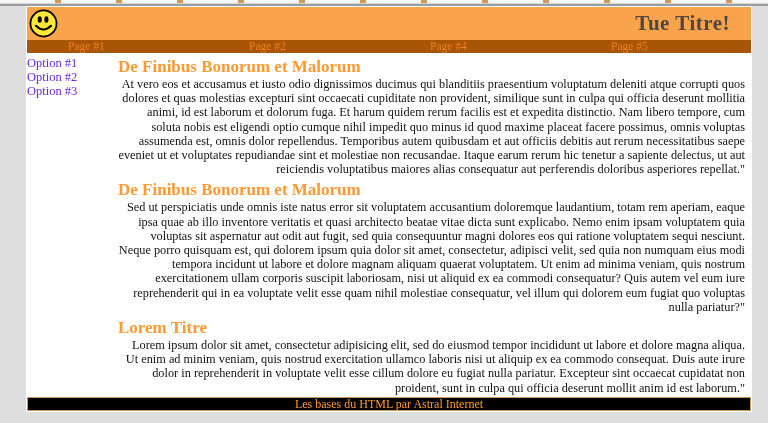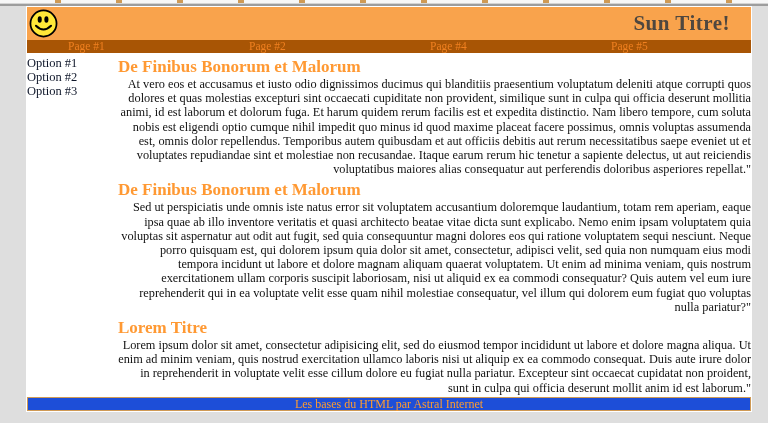--- a/index.html
+++ b/index.html
@@ -63,43 +63,43 @@
     overflow:hidden;
     background:#ffffff;
   }
   .sidebar{
     flex:0 0 91px;width:91px;
     padding-top:3px;
     box-sizing:border-box;
   }
   .sidebar-item{
     font-size:12.5px;line-height:14px;
-    color:#0f172a;
+    color:#6d28d9;
     cursor:pointer;
   }
   .content{
     flex:1 1 auto;
-    padding-right:0;
+    padding-right:6px;
     overflow:hidden;
   }
   .content h2{
     font-size:17px;line-height:18px;
     font-weight:bold;
     color:#ff9933;
     margin:5px 0 1px 0;
   }
   .content p{
     font-size:12.3px;line-height:14.2px;
     color:#111111;
     margin:0;
     text-align:right;
   }
   .site-footer{
     height:14px;flex:0 0 14px;
-    background:#1d4ed8;
+    background:#000000;
     border:1px solid #cf9a55;
     box-sizing:border-box;
     text-align:center;
     font-size:12px;line-height:12px;
     color:#ff9d2e;
   }
 </style>
 </head>
 <body>
 
@@ -109,21 +109,21 @@
 
 <div class="page">
 
   <div class="site-header">
     <svg class="smiley" viewBox="0 0 100 100">
       <circle cx="50" cy="50" r="45" fill="#ffe838" stroke="#000000" stroke-width="6"></circle>
       <ellipse cx="37" cy="36" rx="7" ry="11" fill="#000000"></ellipse>
       <ellipse cx="60" cy="36" rx="7" ry="11" fill="#000000"></ellipse>
       <path d="M24 58 Q50 84 76 58" fill="none" stroke="#000000" stroke-width="7" stroke-linecap="round"></path>
     </svg>
-    <div class="site-title">Sun Titre!</div>
+    <div class="site-title">Tue Titre!</div>
   </div>
 
   <div class="nav-bar">
     <div class="nav-item">Page #1</div>
     <div class="nav-item">Page #2</div>
     <div class="nav-item">Page #4</div>
     <div class="nav-item">Page #5</div>
   </div>
 
   <div class="middle">

